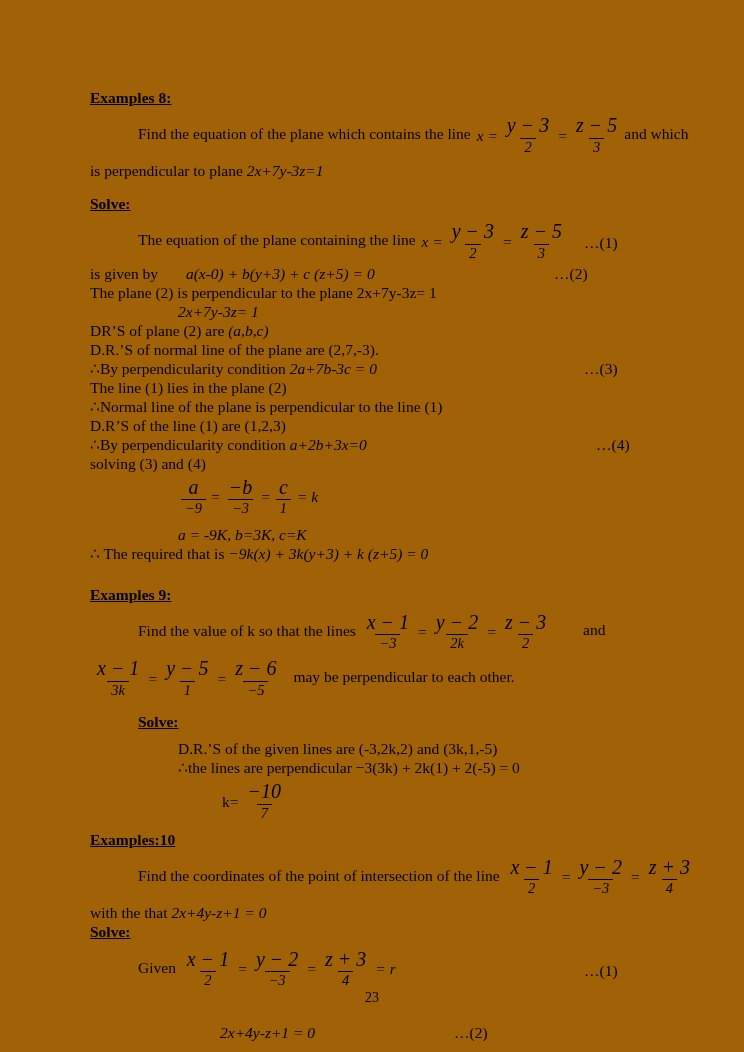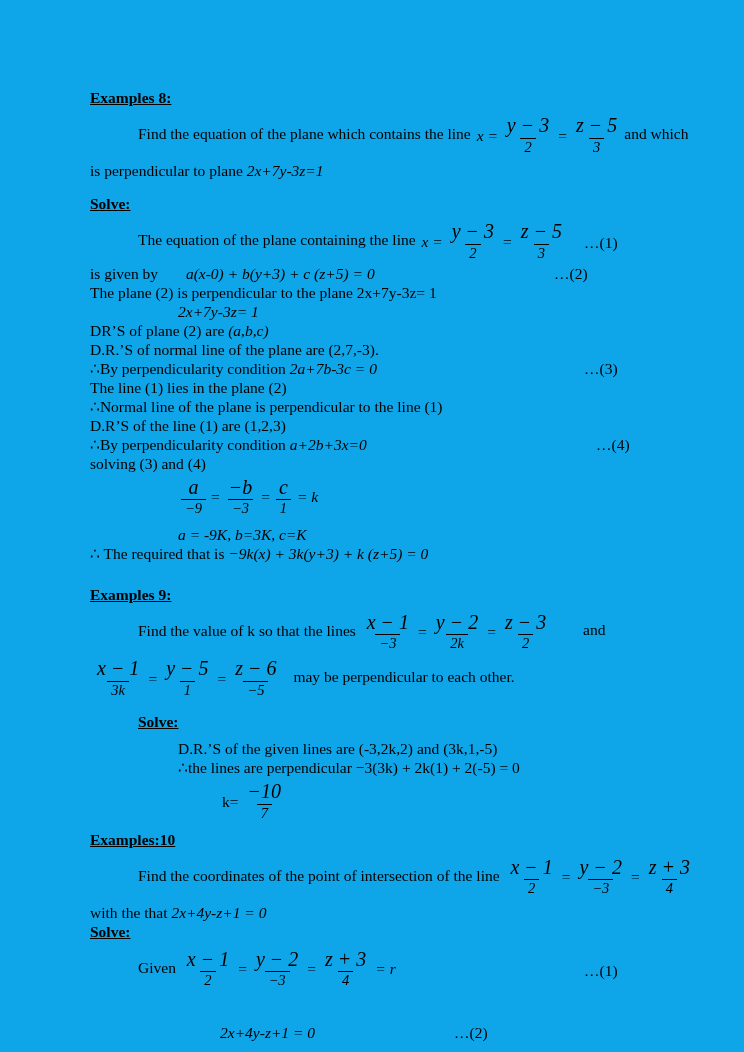--- a/index.html
+++ b/index.html
@@ -8,21 +8,21 @@
     background: #ffffff;
   }
   body {
     font-family: "Liberation Serif", "DejaVu Serif", serif;
     color: #000000;
   }
   .page {
     position: relative;
     width: 744px;
     height: 1052px;
-    background: #0ea5e9;
+    background: #a16207;
     overflow: hidden;
   }
   .content {
     position: absolute;
     left: 90px;
     top: 88px;
     width: 584px;
   }
 
   
@@ -343,13 +343,14 @@
       <span class="eqtag" style="left:494px; top:12px;">…(1)</span>
     </div>
 
     <div class="line indent-3 row" style="margin-top:34px">
       <span class="ital">2x+4y-z+1 = 0</span>
       <span class="eqtag" style="left:364px; top:0;">…(2)</span>
     </div>
 
   </div>
 
+  <div class="pagenum">23</div>
 </div>
 
 </body></html>

